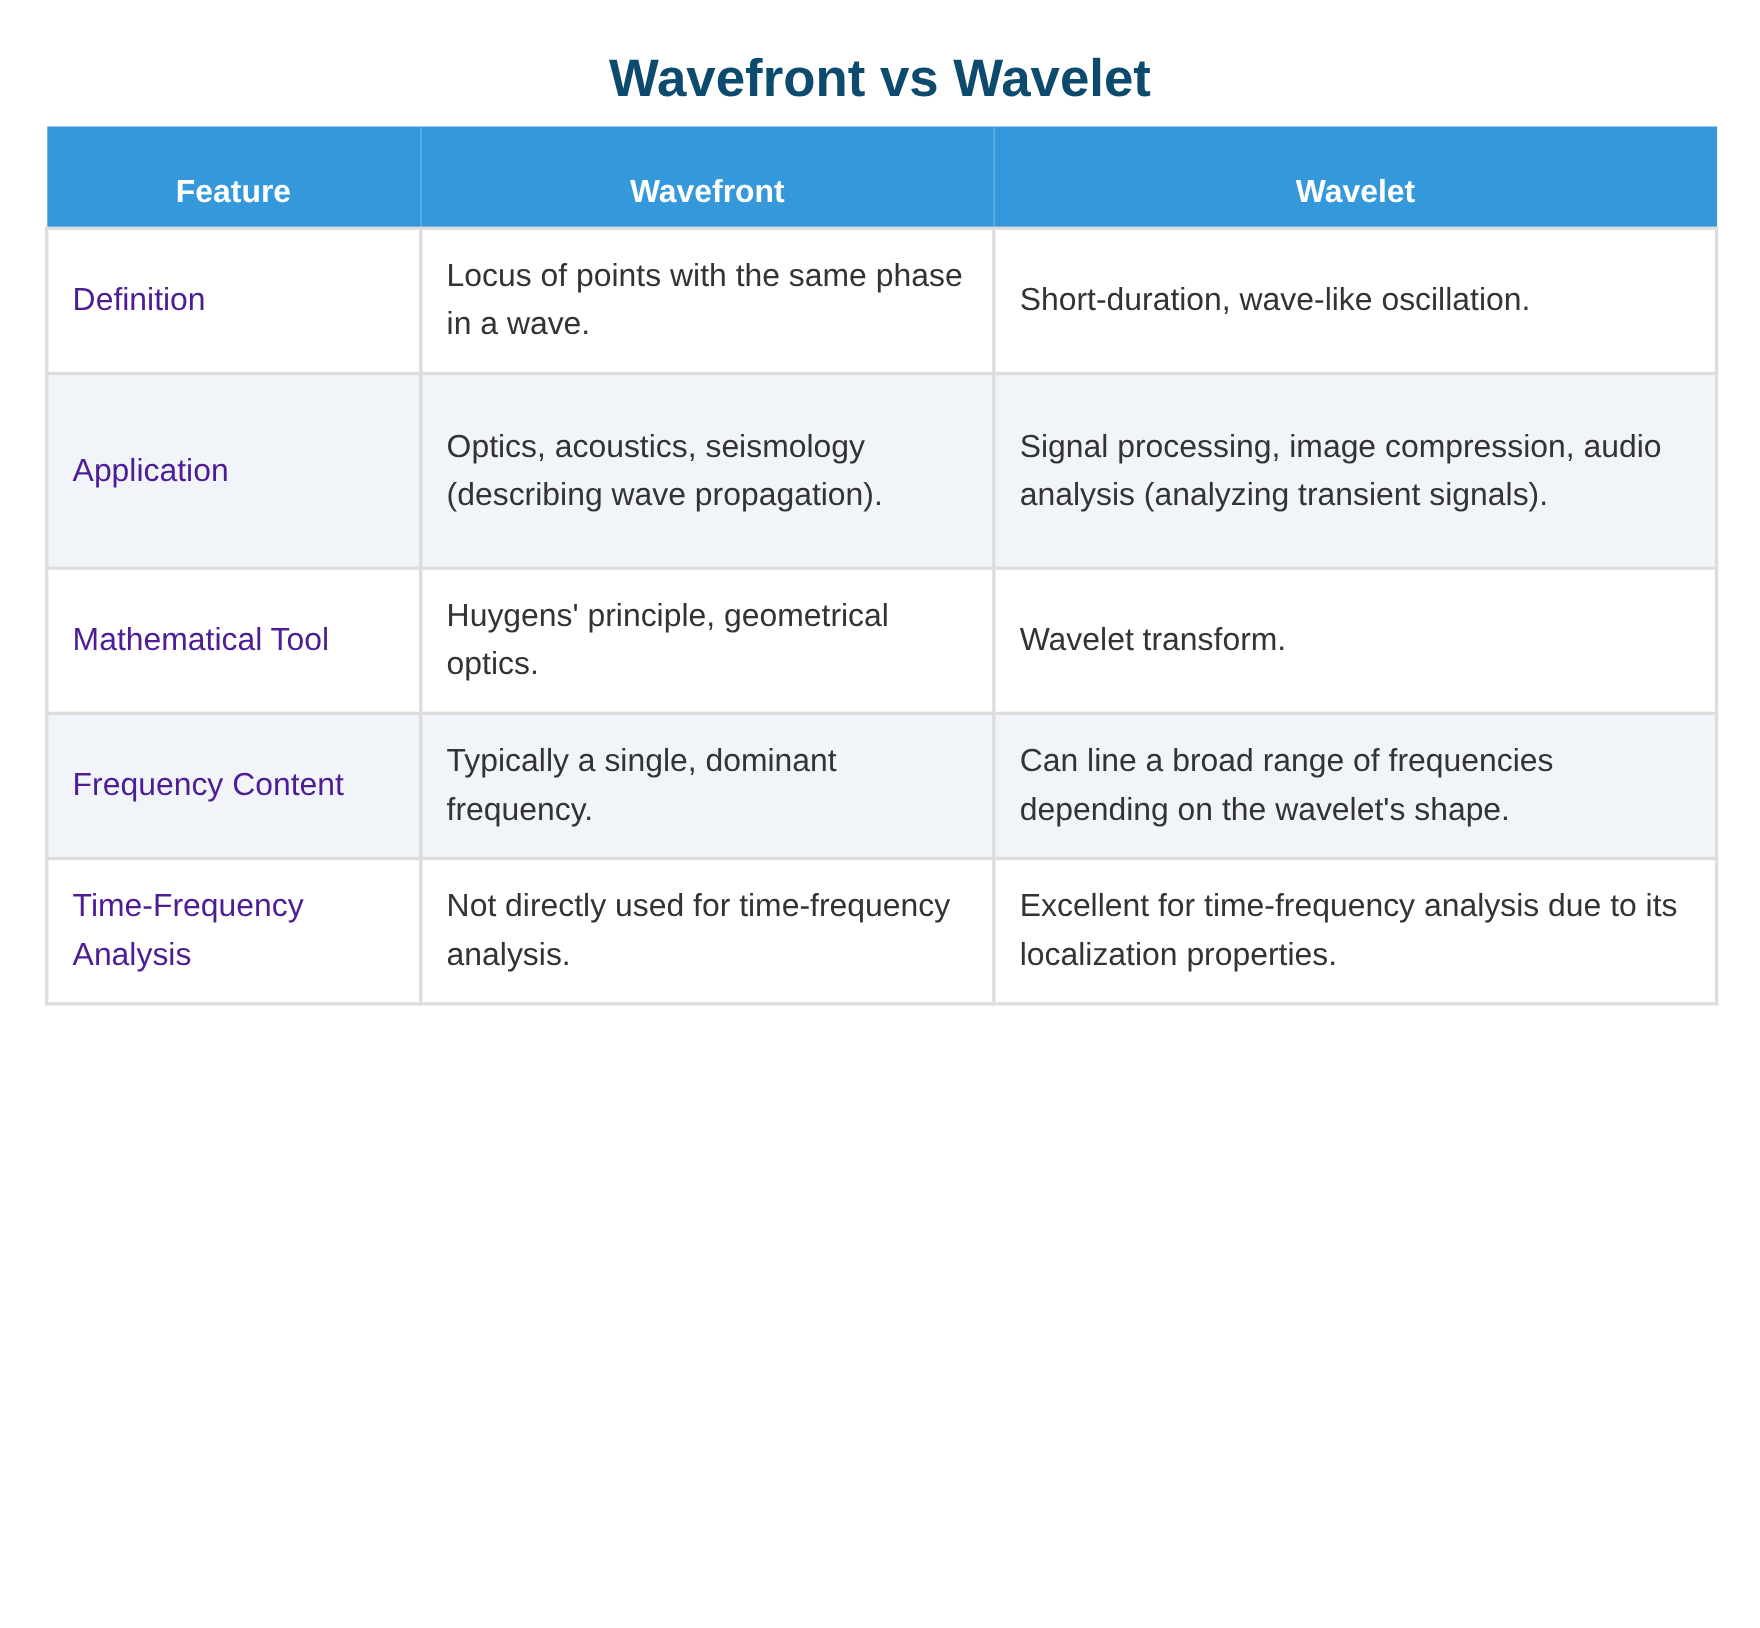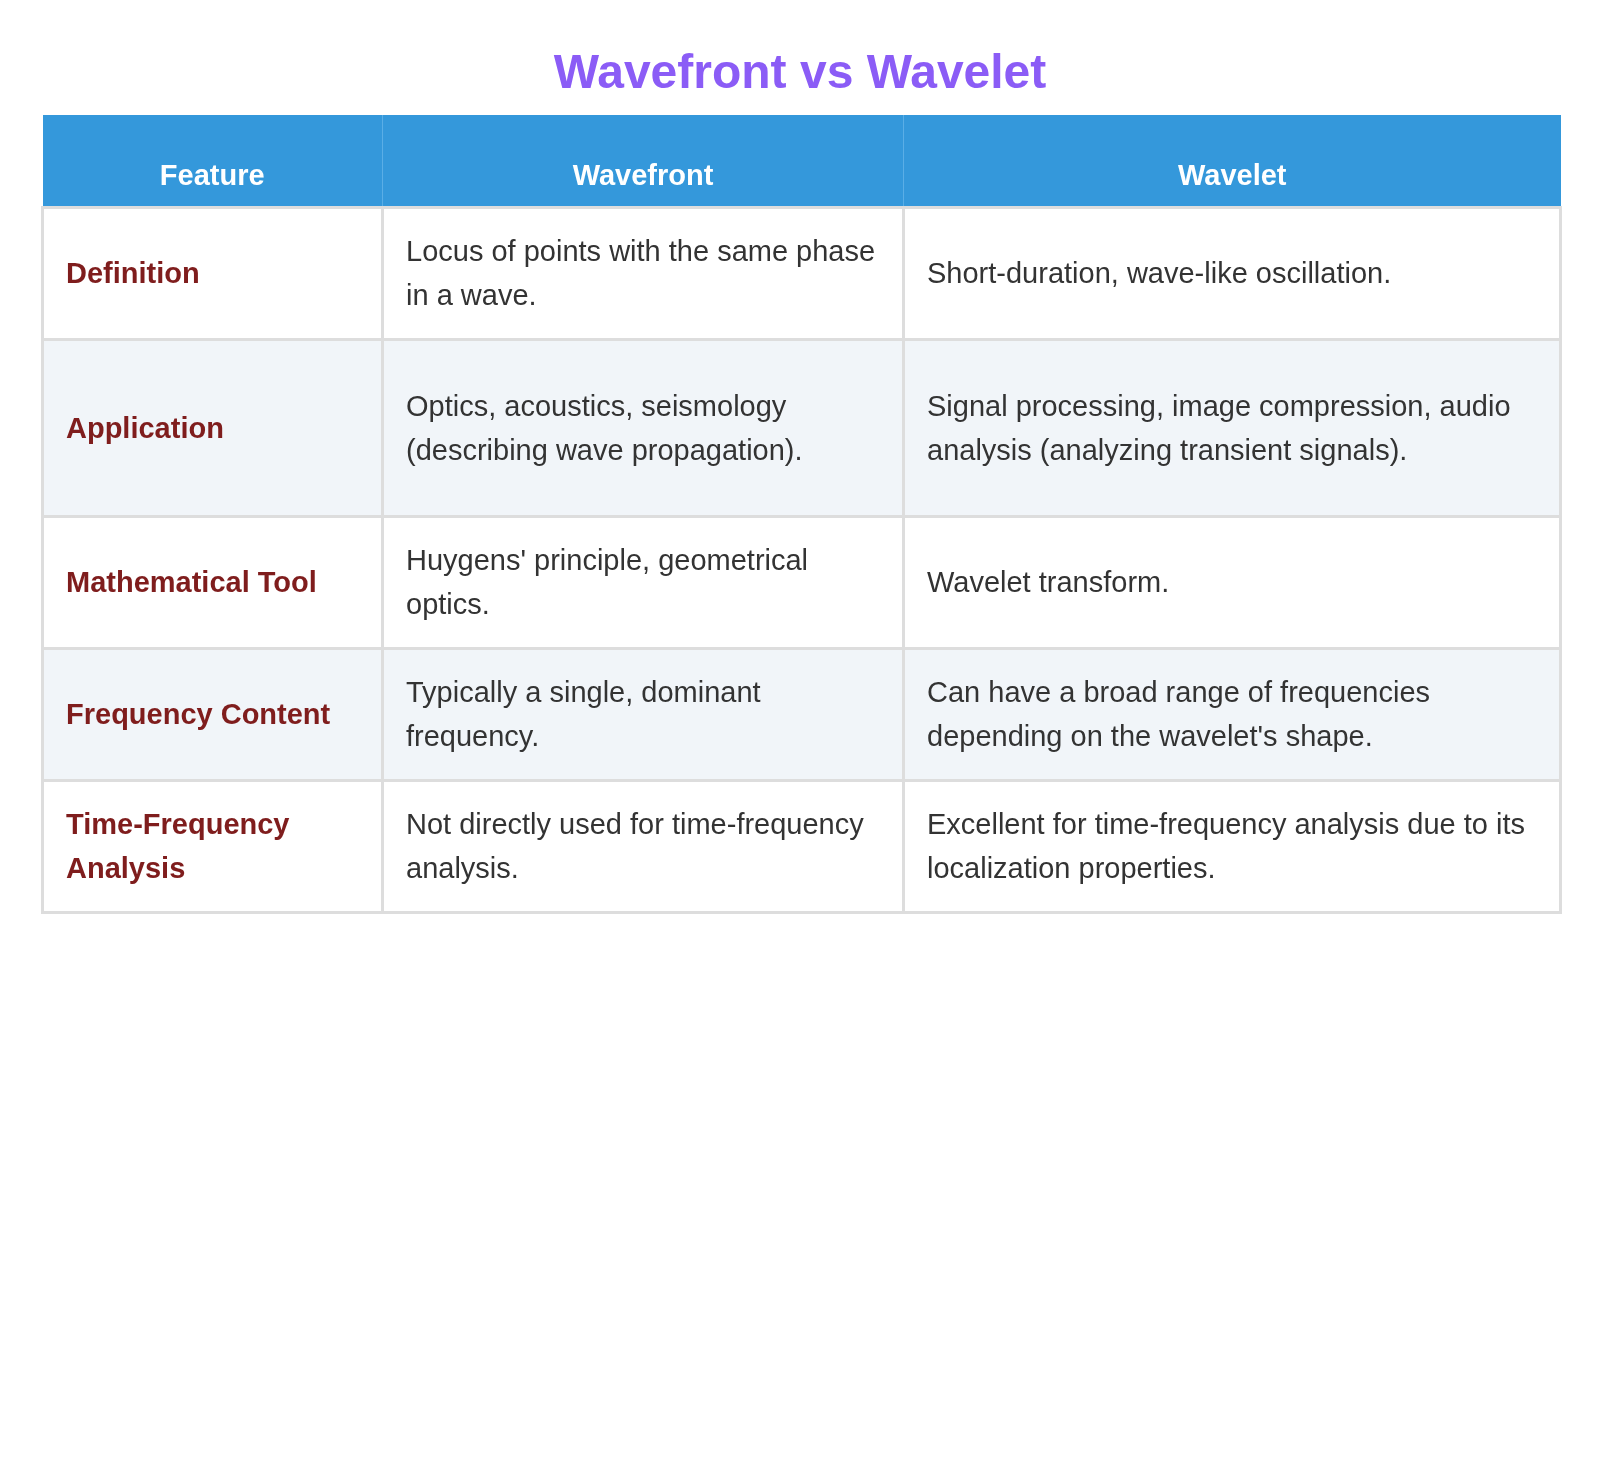--- a/index.html
+++ b/index.html
@@ -16,21 +16,21 @@
       overflow: hidden;
     }
     .page-title {
       position: absolute;
       left: 0;
       top: 40px;
       width: 1600px;
       text-align: center;
       font-size: 48px;
       font-weight: bold;
-      color: #8b5cf6;
+      color: #0c4a6e;
       line-height: 64px;
       margin: 0;
     }
     table.compare {
       position: absolute;
       left: 41px;
       top: 115px;
       width: 1518px;
       border-collapse: collapse;
       table-layout: fixed;
@@ -55,22 +55,22 @@
     tbody td {
       font-size: 29px;
       line-height: 44px;
       padding: 20px 22px;
       vertical-align: middle;
       border: 3px solid #dddddd;
       box-sizing: border-box;
       color: #333333;
     }
     tbody td.feature {
-      font-weight: bold;
-      color: #7f1d1d;
+      font-weight: normal;
+      color: #4c1d95;
     }
     tbody tr.row-h2 td { height: 132px; }
     tbody tr.row-h3 td { height: 177px; }
     tbody tr:nth-child(even) td { background: #f1f5f9; }
     tbody tr:nth-child(odd) td { background: #ffffff; }
   </style>
 </head>
 <body>
 
 <h1 class="page-title">Wavefront vs Wavelet</h1>
@@ -100,21 +100,21 @@
       <td>Signal processing, image compression, audio analysis (analyzing transient signals).</td>
     </tr>
     <tr class="row-h2">
       <td class="feature">Mathematical Tool</td>
       <td>Huygens' principle, geometrical optics.</td>
       <td>Wavelet transform.</td>
     </tr>
     <tr class="row-h2">
       <td class="feature">Frequency Content</td>
       <td>Typically a single, dominant frequency.</td>
-      <td>Can have a broad range of frequencies depending on the wavelet's shape.</td>
+      <td>Can line a broad range of frequencies depending on the wavelet's shape.</td>
     </tr>
     <tr class="row-h2">
       <td class="feature">Time-Frequency Analysis</td>
       <td>Not directly used for time-frequency analysis.</td>
       <td>Excellent for time-frequency analysis due to its localization properties.</td>
     </tr>
   </tbody>
 </table>
 
 </body></html>

